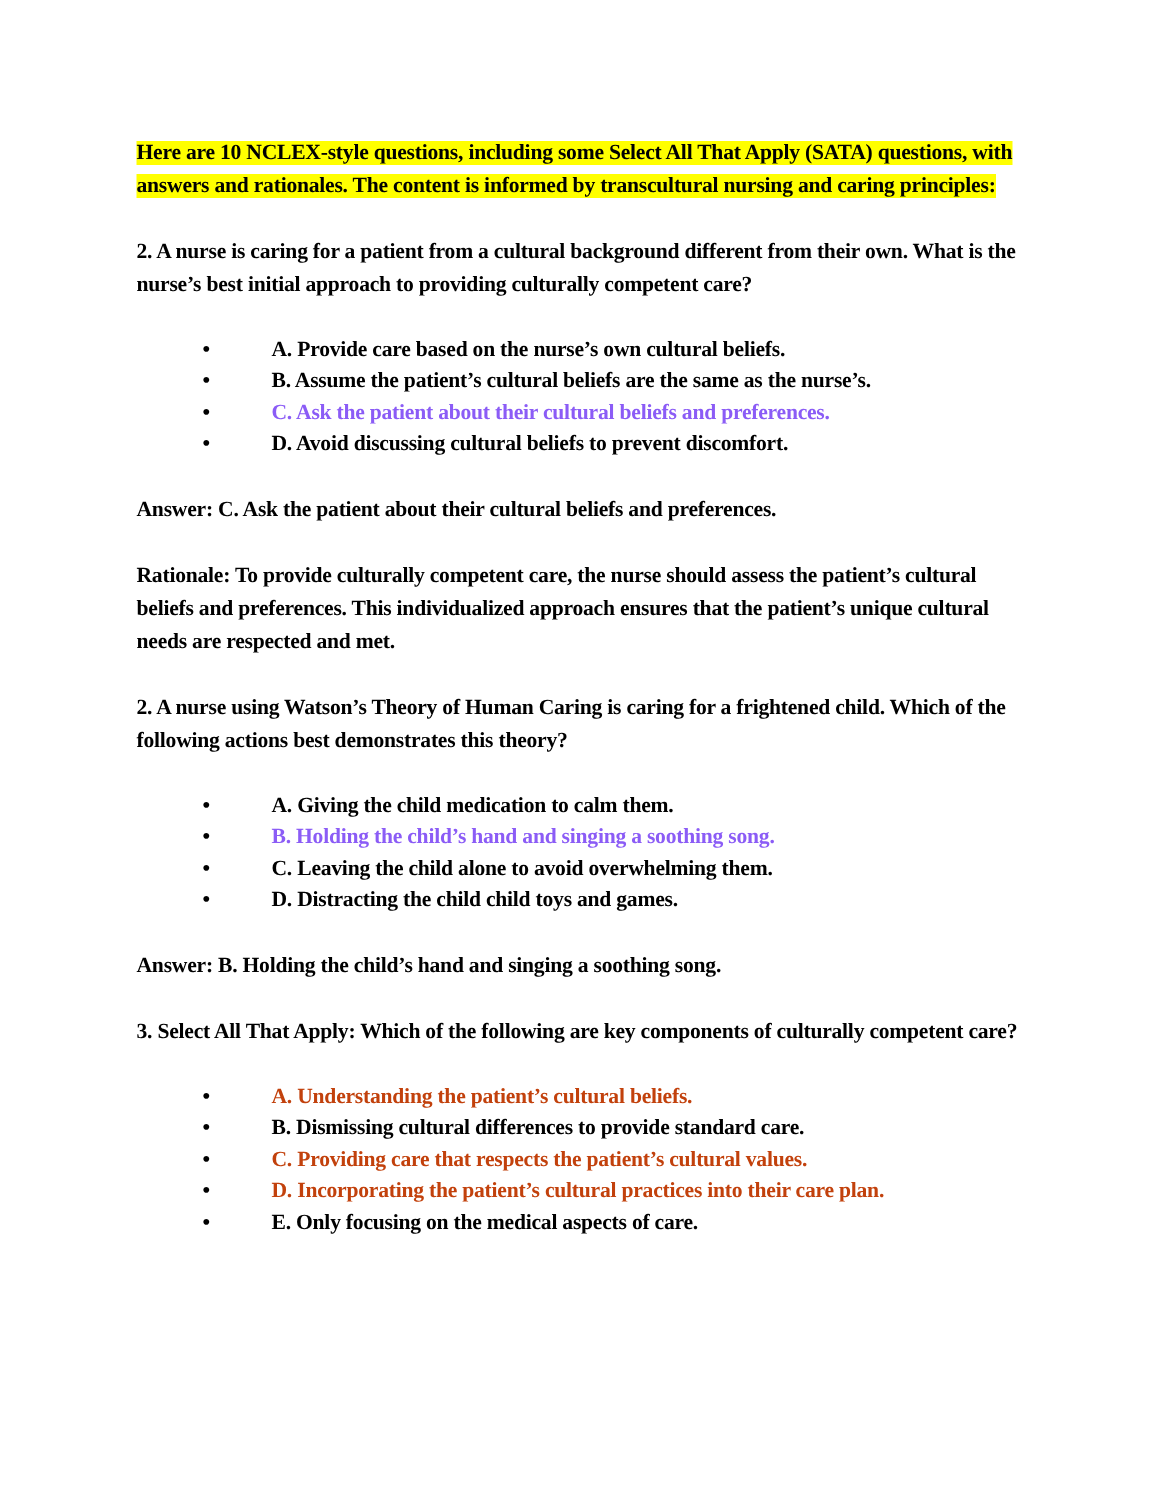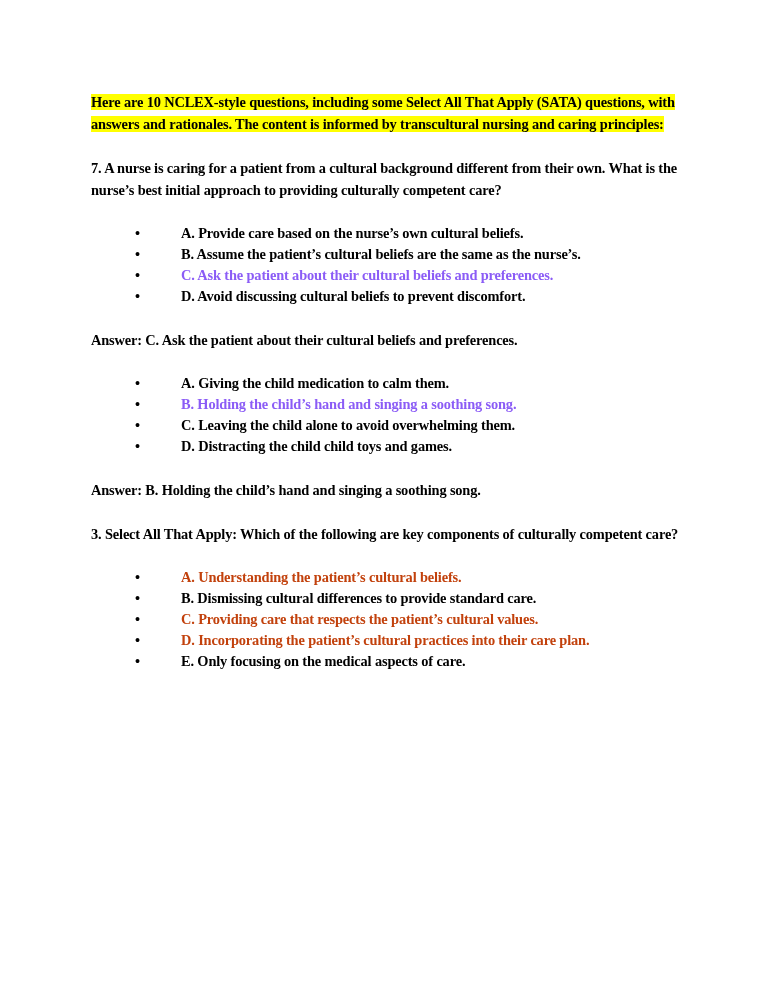--- a/index.html
+++ b/index.html
@@ -50,29 +50,31 @@
     .rationale { margin-bottom: 22px; }
   </style>
 </head>
 <body>
 
 <div class="page">
   <div class="content">
 
     <p class="intro"><span class="hl">Here are 10 NCLEX-style questions, including some Select All That Apply (SATA) questions, with answers and rationales. The content is informed by transcultural nursing and caring principles:</span></p>
 
-    <p class="q">7. A nurse is caring for a patient from a cultural background different from their own. What is the nurse’s best initial approach to providing culturally competent care?</p>
+    <p class="q">2. A nurse is caring for a patient from a cultural background different from their own. What is the nurse’s best initial approach to providing culturally competent care?</p>
     <ul class="opts">
       <li><span class="bullet">•</span><span>A. Provide care based on the nurse’s own cultural beliefs.</span></li>
       <li><span class="bullet">•</span><span>B. Assume the patient’s cultural beliefs are the same as the nurse’s.</span></li>
       <li><span class="bullet">•</span><span class="magenta">C. Ask the patient about their cultural beliefs and preferences.</span></li>
       <li><span class="bullet">•</span><span>D. Avoid discussing cultural beliefs to prevent discomfort.</span></li>
     </ul>
     <p class="answer">Answer: C. Ask the patient about their cultural beliefs and preferences.</p>
+    <p class="rationale">Rationale: To provide culturally competent care, the nurse should assess the patient’s cultural beliefs and preferences. This individualized approach ensures that the patient’s unique cultural needs are respected and met.</p>
 
+    <p class="q">2. A nurse using Watson’s Theory of Human Caring is caring for a frightened child. Which of the following actions best demonstrates this theory?</p>
     <ul class="opts">
       <li><span class="bullet">•</span><span>A. Giving the child medication to calm them.</span></li>
       <li><span class="bullet">•</span><span class="magenta">B. Holding the child’s hand and singing a soothing song.</span></li>
       <li><span class="bullet">•</span><span>C. Leaving the child alone to avoid overwhelming them.</span></li>
       <li><span class="bullet">•</span><span>D. Distracting the child child toys and games.</span></li>
     </ul>
     <p class="answer">Answer: B. Holding the child’s hand and singing a soothing song.</p>
 
     <p class="q">3. Select All That Apply: Which of the following are key components of culturally competent care?</p>
     <ul class="opts">

